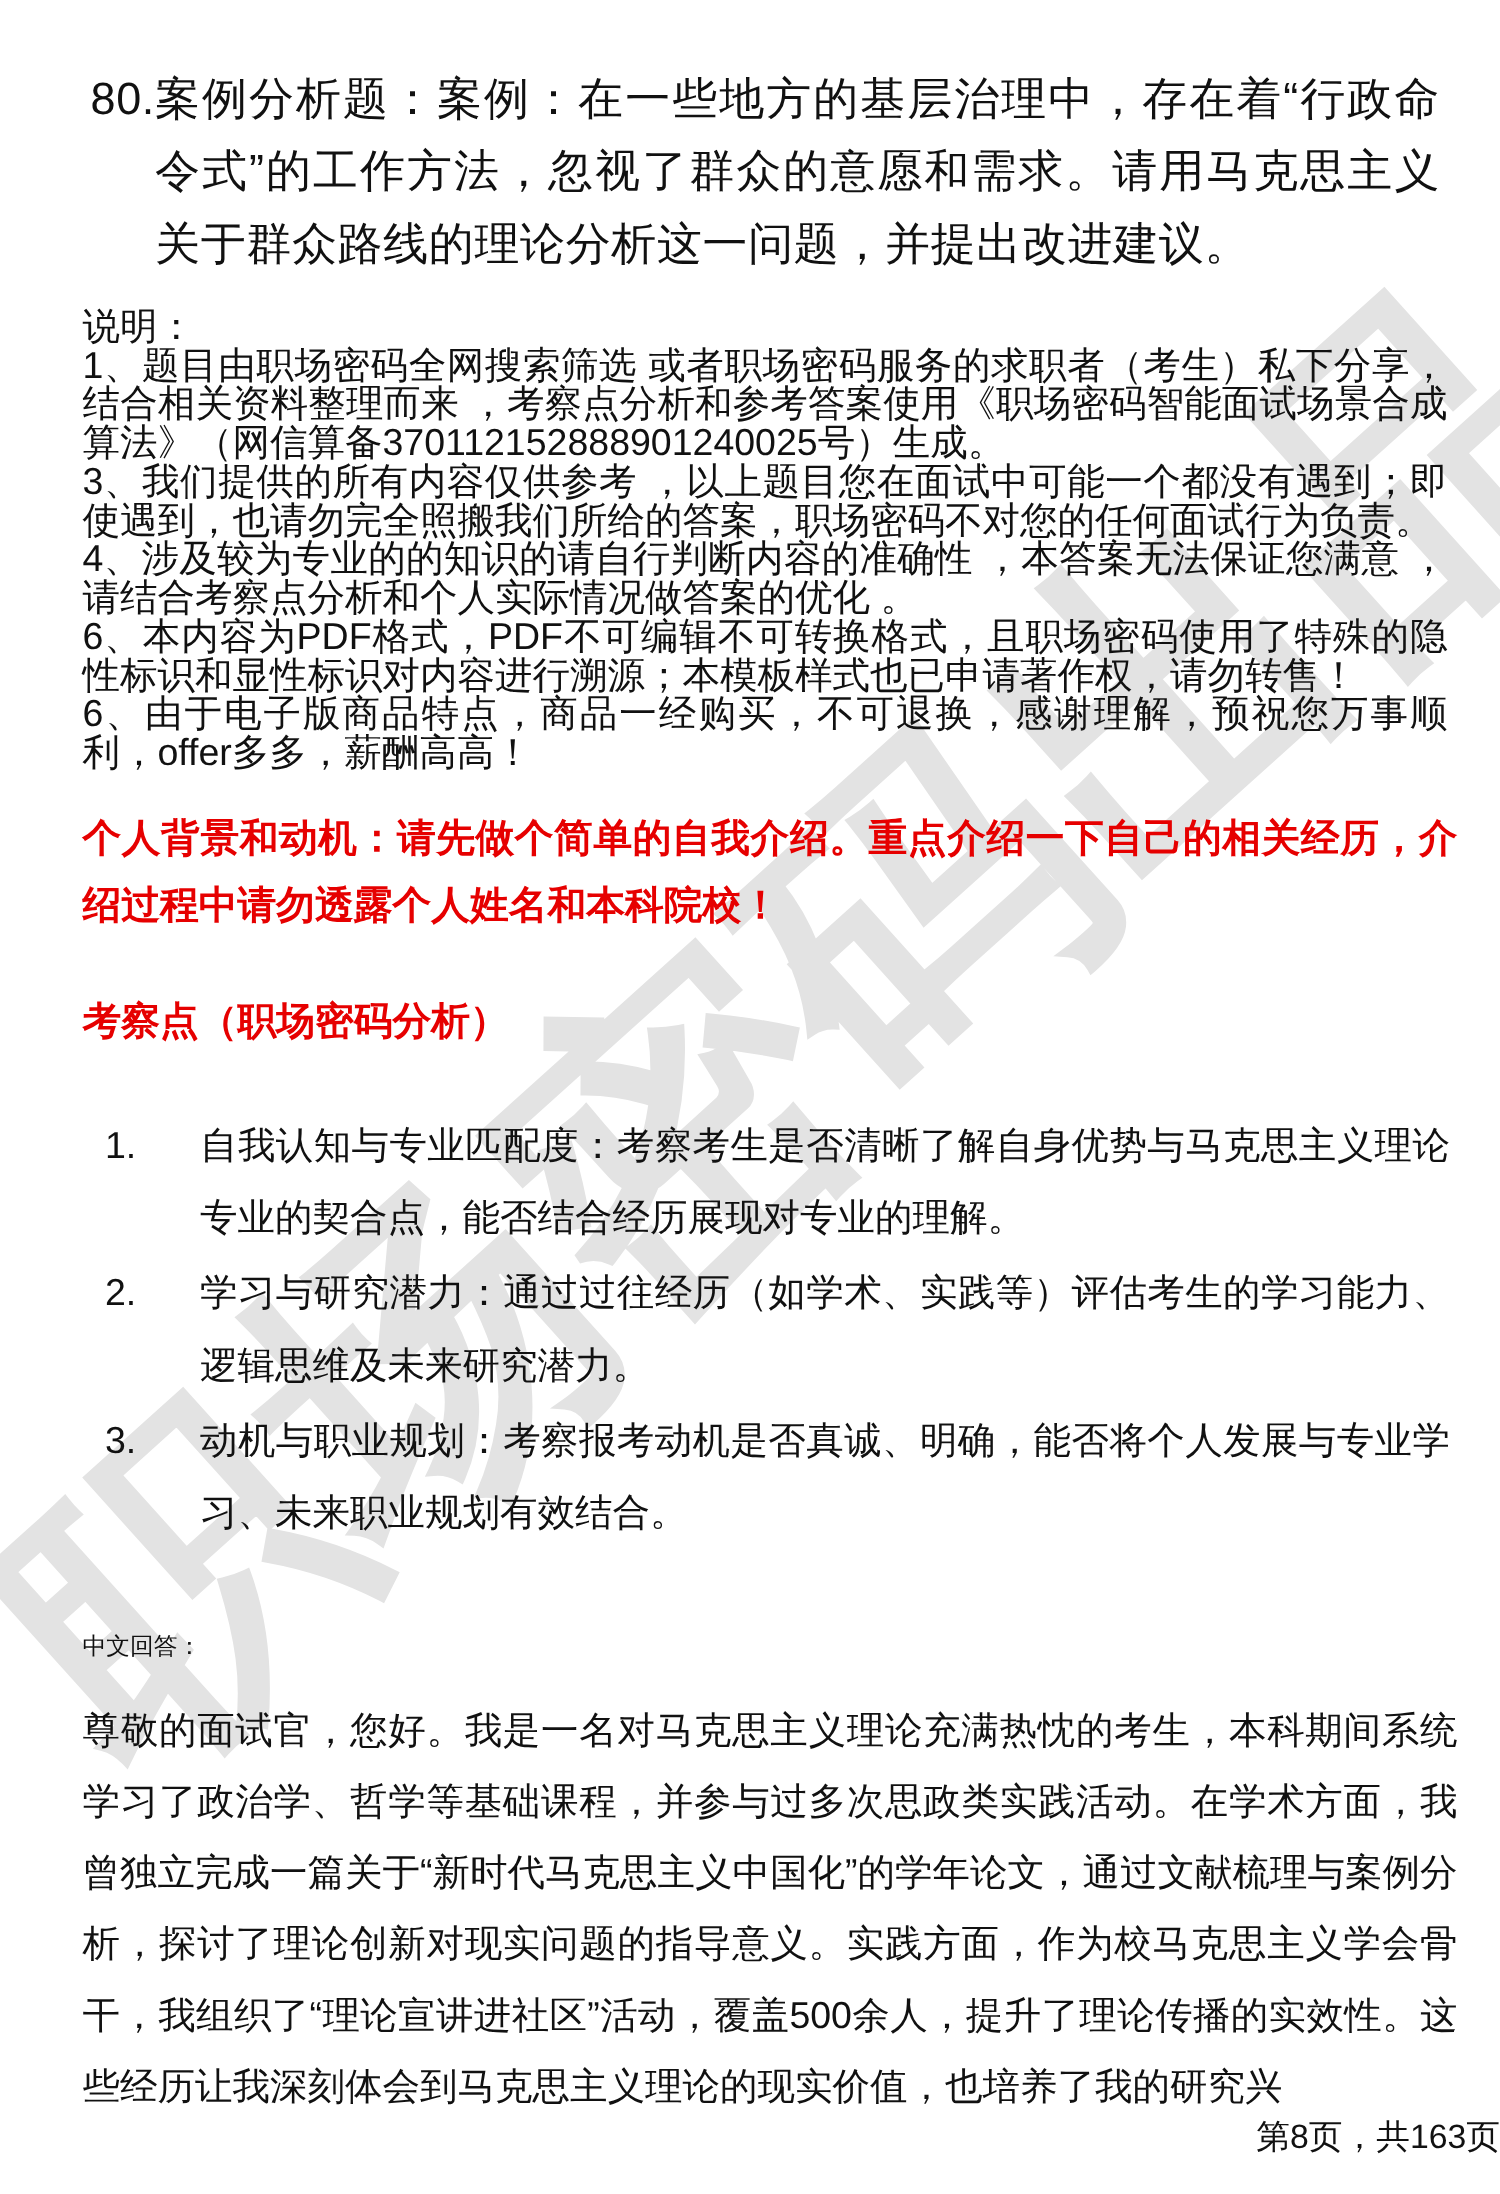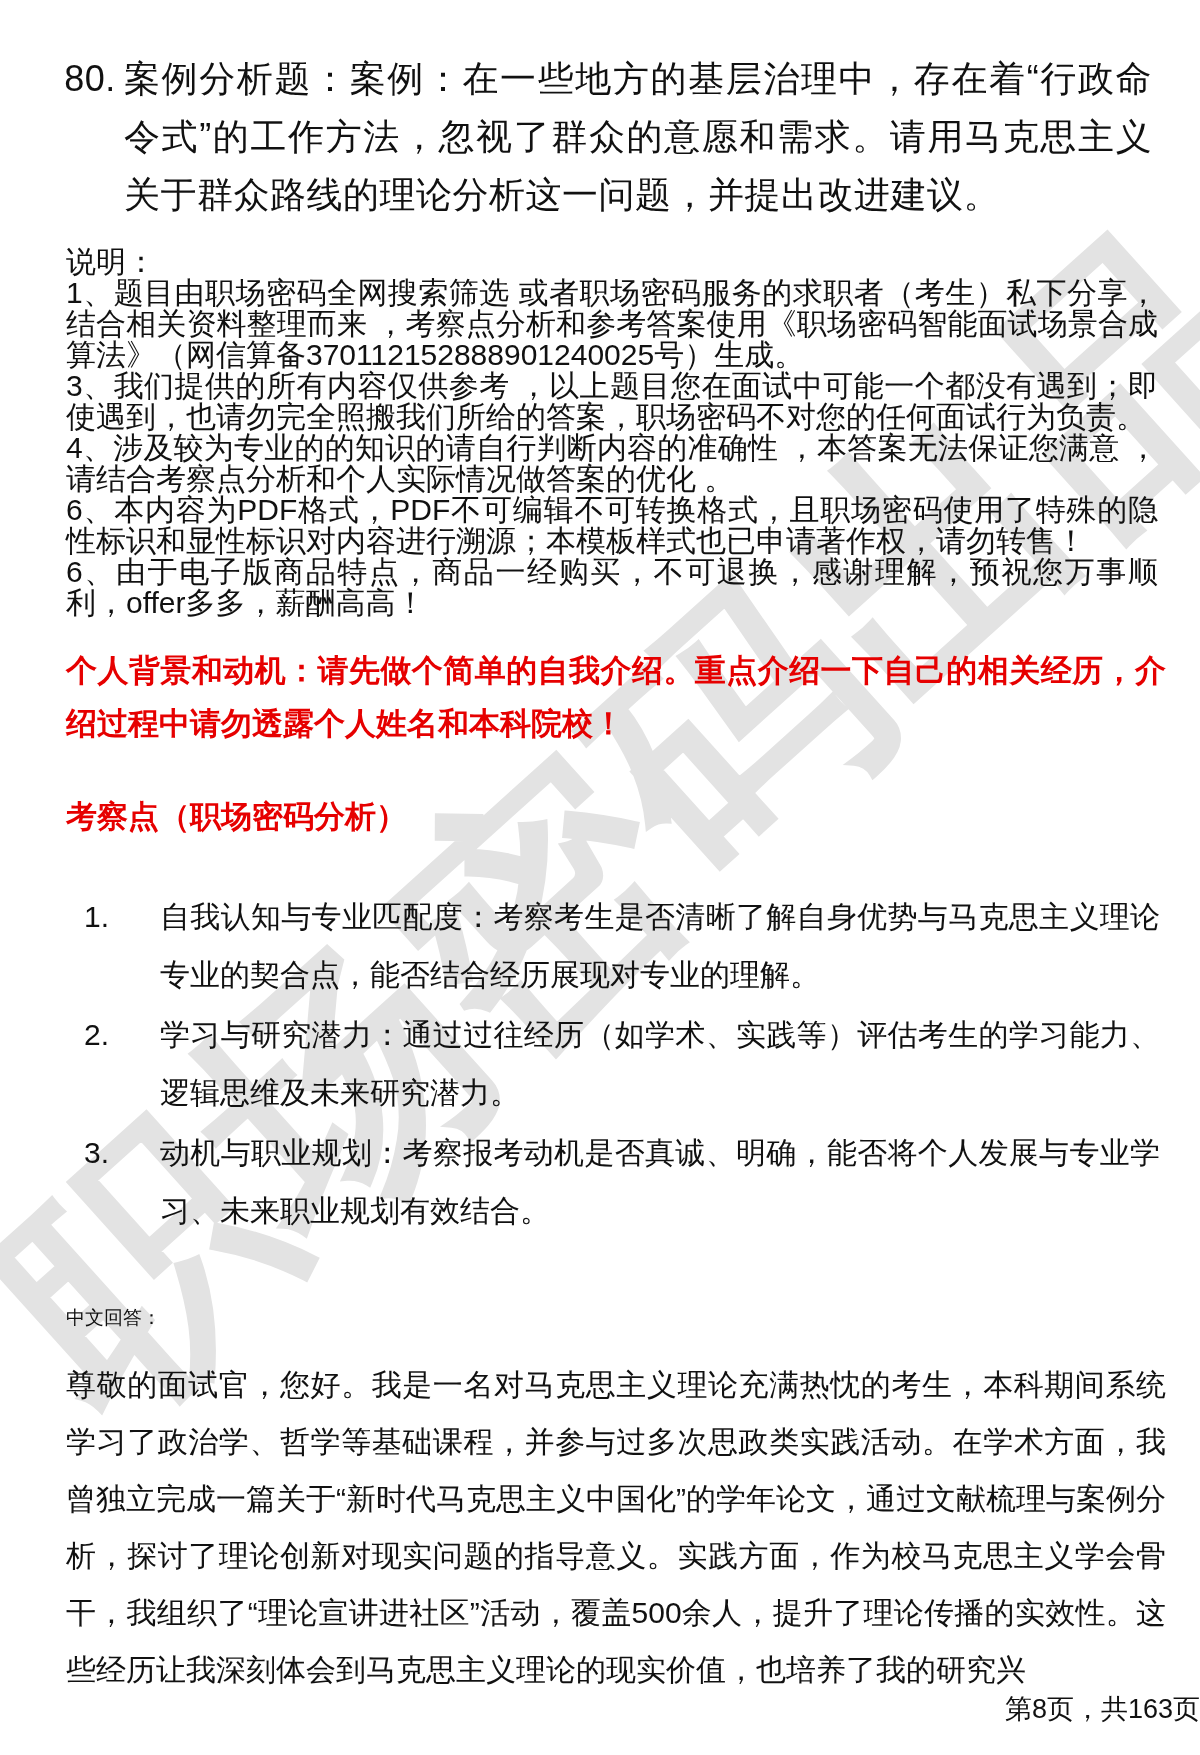--- a/index.html
+++ b/index.html
@@ -42,21 +42,21 @@
     padding:50px 48px 0 48px;
   }
   .question{
     display:flex;
     font-size:36px;
     line-height:58px;
     letter-spacing:0.5px;
   }
   .q-num{
     flex:0 0 76px;
-    text-align:center;
+    text-align:right;
     padding-left:8px;
   }
   .q-text{
     flex:1;
     text-align:justify;
   }
   .notes{
     margin:22px 0 0 18px;
     width:1092px;
     font-size:30px;

